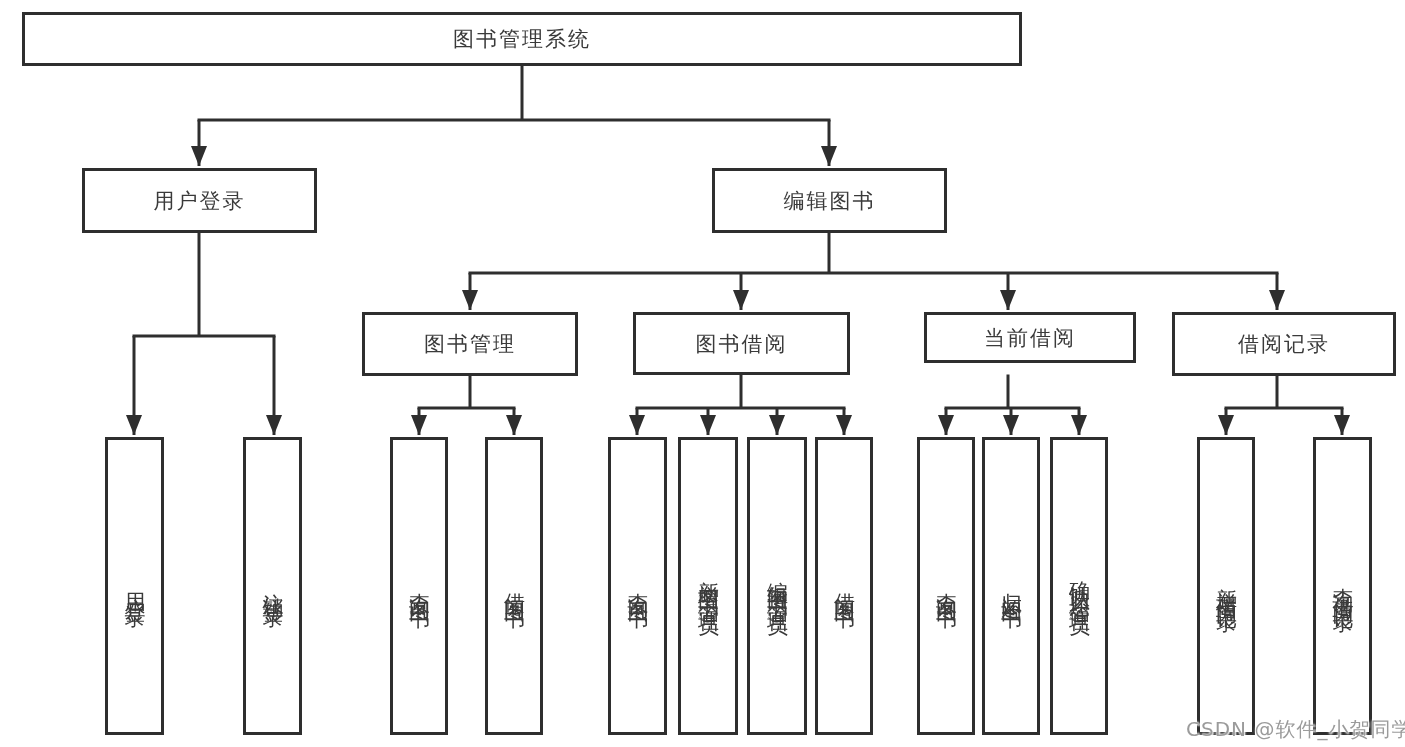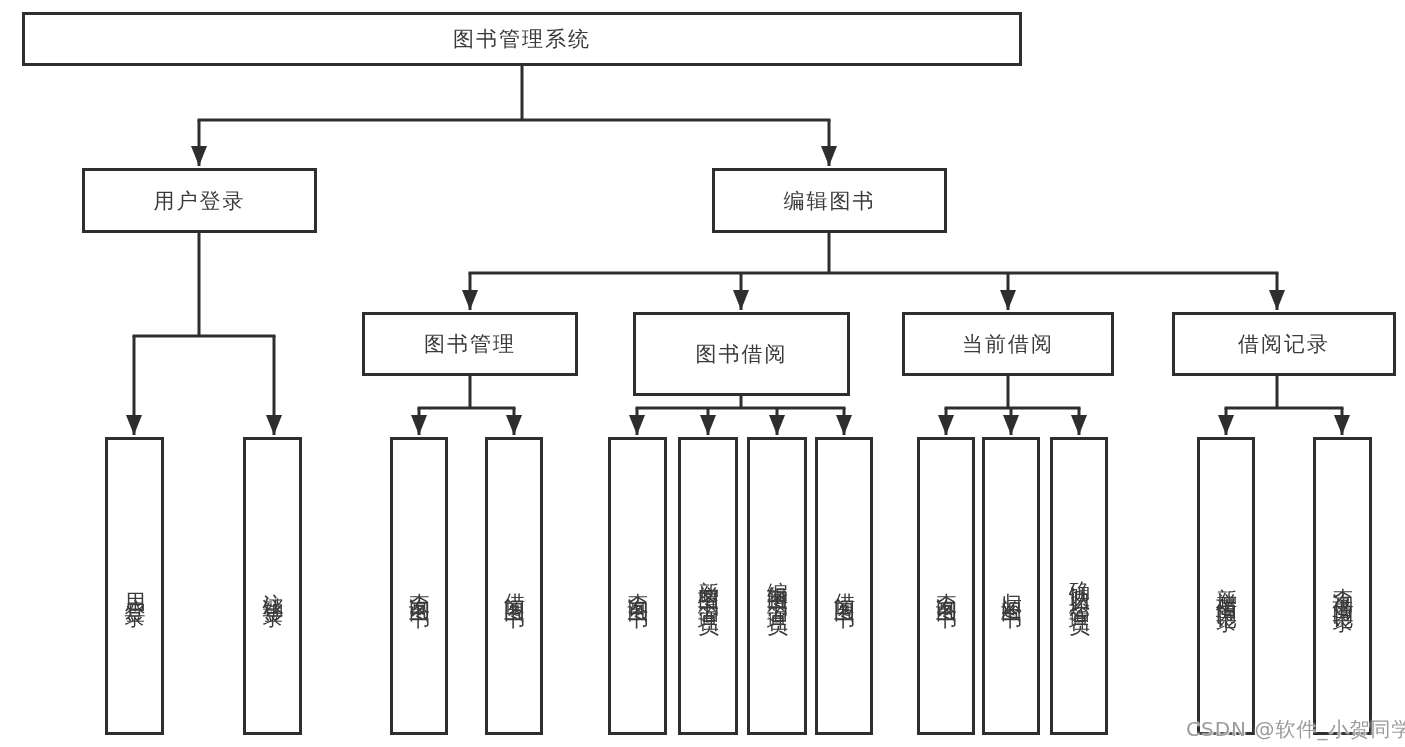--- a/index.html
+++ b/index.html
@@ -99,24 +99,24 @@
   <div class="node h-node" style="left:82px;top:168px;width:235px;height:65px">
     <span class="lbl">用户登录</span>
   </div>
   <div class="node h-node" style="left:712px;top:168px;width:235px;height:65px">
     <span class="lbl">编辑图书</span>
   </div>
 
   <div class="node h-node" style="left:362px;top:312px;width:216px;height:64px">
     <span class="lbl">图书管理</span>
   </div>
-  <div class="node h-node" style="left:633px;top:312px;width:217px;height:84px">
+  <div class="node h-node" style="left:633px;top:312px;width:217px;height:63px">
     <span class="lbl">图书借阅</span>
   </div>
-  <div class="node h-node" style="left:902px;top:312px;width:212px;height:64px">
+  <div class="node h-node" style="left:924px;top:312px;width:212px;height:51px">
     <span class="lbl">当前借阅</span>
   </div>
   <div class="node h-node" style="left:1172px;top:312px;width:224px;height:64px">
     <span class="lbl">借阅记录</span>
   </div>
 
   <div class="node v-node" style="left:105px;top:437px;width:59px;height:298px">
     <span class="lbl">用户登录</span>
   </div>
   <div class="node v-node" style="left:243px;top:437px;width:59px;height:298px">

